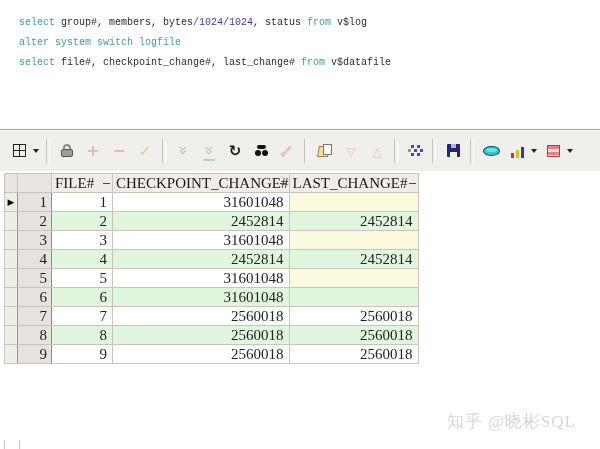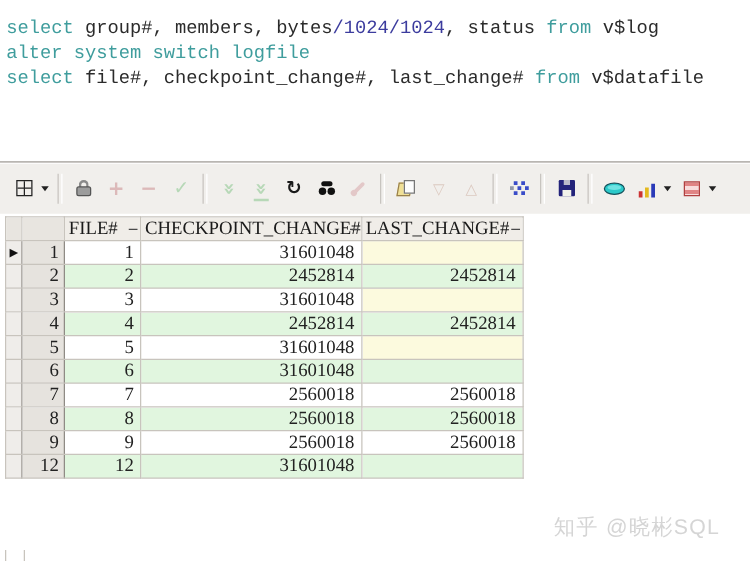--- a/index.html
+++ b/index.html
@@ -4,23 +4,23 @@
 <style>
   html,body{margin:0;padding:0;}
   body{
     width:600px;height:449px;position:relative;overflow:hidden;
     background:#ffffff;
     font-family:"Liberation Serif","DejaVu Serif",serif;
   }
 
   
   .sql-area{
-    position:absolute;left:5px;top:13px;
+    position:absolute;left:19px;top:13px;
     font-family:"Liberation Mono","DejaVu Sans Mono",monospace;
-    font-size:15px;line-height:20px;white-space:pre;
+    font-size:10px;line-height:20px;white-space:pre;
   }
   .sql-line{height:20px;}
 
   
   .toolbar{
     position:absolute;left:0;top:129px;width:600px;height:42px;
     background:#f1efec;border-top:1px solid #a5a29d;
     box-shadow:inset 0 1px 0 #ffffff;
     display:flex;align-items:center;padding-left:6px;box-sizing:border-box;
   }
@@ -102,21 +102,21 @@
   td.marker{background:#efedea;text-align:center;font-size:9px;color:#111;
     border-right-color:#9a958f;}
   td.rownum{background:#e6e3de;text-align:right;padding-right:4px;border-right-color:#8f8b85;}
   td.data{text-align:right;padding-right:5px;background:#ffffff;}
   .grid-tail{position:absolute;left:4px;top:440px;width:14px;height:9px;
     border-left:1px solid #c8c4bd;border-right:1px solid #c8c4bd;}
 
   
   .watermark{
     position:absolute;right:24px;top:410px;
-    font-family:Liberation Sans, sans-serif;
+    font-family:Liberation Serif, serif;
     font-size:17px;color:#d5d5d5;letter-spacing:1px;
   }
 </style>
 </head>
 <body>
 
 <div class="sql-area"><div class="sql-line"><span style="color: rgb(63, 157, 157);">select </span><span style="color: rgb(43, 43, 43);">group#, members, bytes</span><span style="color: rgb(60, 60, 158);">/1024/1024</span><span style="color: rgb(43, 43, 43);">, status </span><span style="color: rgb(63, 157, 157);">from </span><span style="color: rgb(43, 43, 43);">v$log</span></div><div class="sql-line"><span style="color: rgb(63, 157, 157);">alter system switch logfile</span></div><div class="sql-line"><span style="color: rgb(63, 157, 157);">select </span><span style="color: rgb(43, 43, 43);">file#, checkpoint_change#, last_change# </span><span style="color: rgb(63, 157, 157);">from </span><span style="color: rgb(43, 43, 43);">v$datafile</span></div></div>
 
 <div class="toolbar">
     <span class="tb-btn">
@@ -294,24 +294,17 @@
         <td class="data" style="background: rgb(225, 246, 223);">2560018</td>
         <td class="data" style="background: rgb(225, 246, 223);">2560018</td>
       </tr>
       <tr>
         <td class="marker"></td>
         <td class="rownum">9</td>
         <td class="data">9</td>
         <td class="data">2560018</td>
         <td class="data">2560018</td>
       </tr>
-      <tr>
-        <td class="marker"></td>
-        <td class="rownum">12</td>
-        <td class="data" style="background: rgb(225, 246, 223);">12</td>
-        <td class="data" style="background: rgb(225, 246, 223);">31601048</td>
-        <td class="data" style="background: rgb(225, 246, 223);"></td>
-      </tr>
     </tbody>
 </table>
 <div class="grid-tail"></div>
 
 <span class="watermark">知乎 @晓彬SQL</span>
 
 </body></html>

